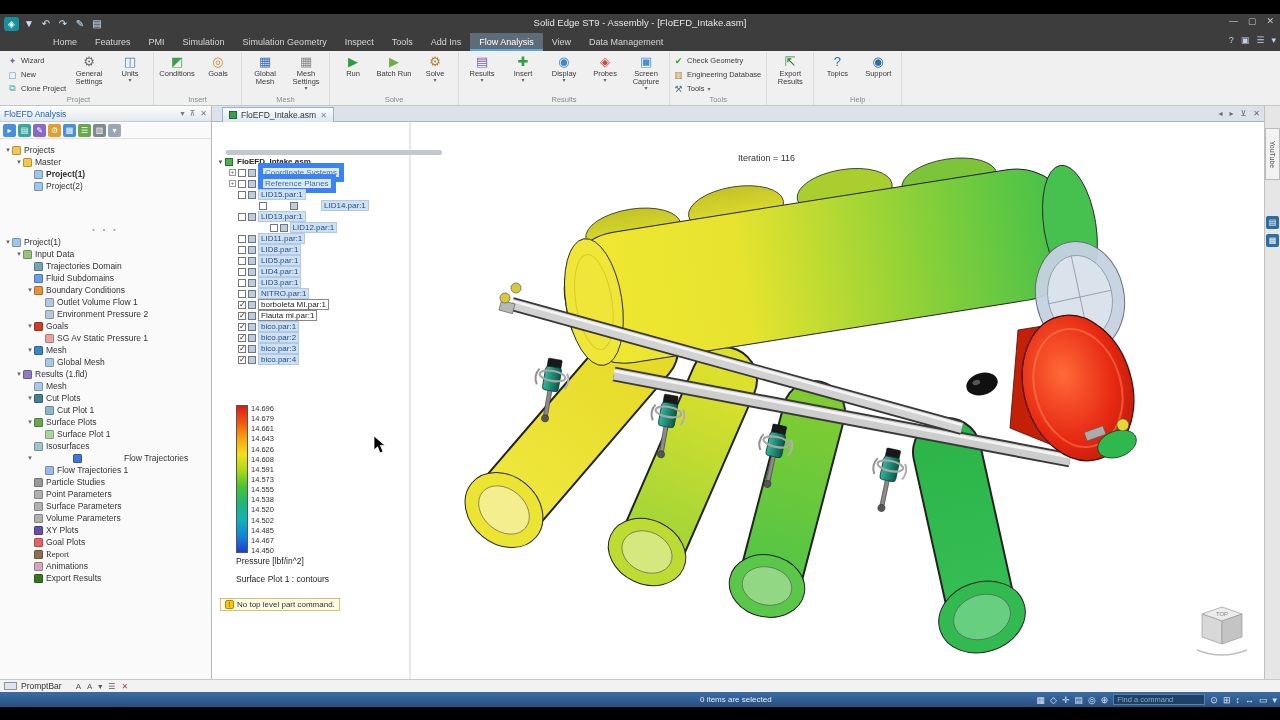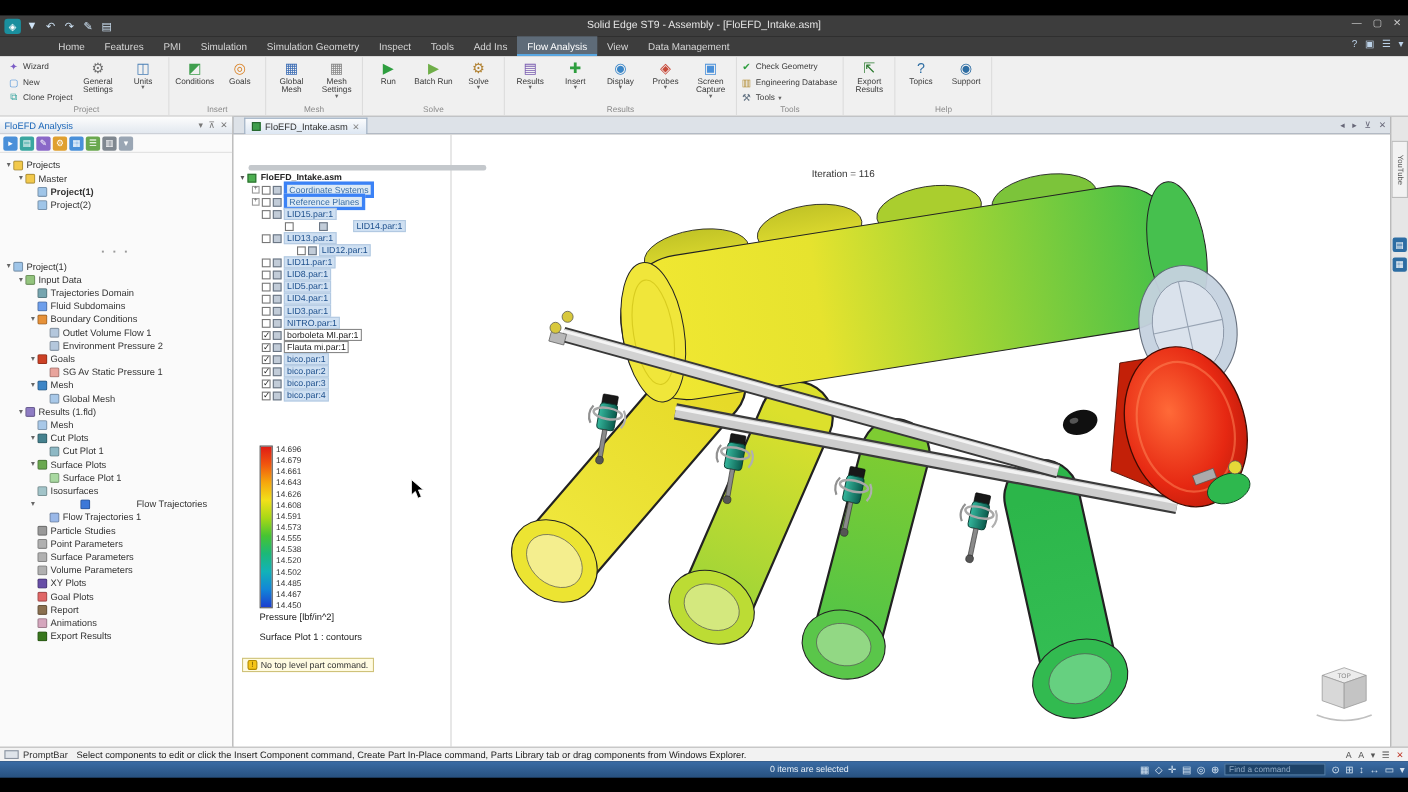--- a/index.html
+++ b/index.html
@@ -55,21 +55,21 @@
   .vtree{position:absolute;left:4px;top:34px;}
   .vrow{height:11px;display:flex;align-items:center;font-size:8px;color:#333;white-space:nowrap;cursor:default;}
   .vrow .varr{width:9px;font-size:7px;color:#555;text-align:center;flex:none;}
   .vrow .plus{width:7px;height:7px;border:1px solid #999;font-size:6px;line-height:5px;text-align:center;color:#555;margin-right:2px;background:#fff;flex:none;}
   .vrow .cb{width:8px;height:8px;border:1px solid #777;background:#fff;margin-right:2px;position:relative;flex:none;}
   .vrow .cb.on::after{content:"✓";position:absolute;left:0px;top:-2px;font-size:8px;color:#1a1a1a;}
   .vrow .picon{width:8px;height:8px;border:1px solid #6b7684;background:#c2ccd8;margin-right:2px;flex:none;}
   .vrow.root .picon{background:#4caf50;border-color:#2d6e31;}
   .vrow .vlab{padding:0 2px;}
   .vlab.hl{background:#cfe0f2;color:#1d4f8c;border:1px solid #b2c9e2;}
-  .vlab.sys{background:#ddeaf5;color:#3a6ea5;border:3px solid #3b82f6;}
+  .vlab.sys{background:#ddeaf5;color:#3a6ea5;border:5px solid #3b82f6;}
   .vlab.box{background:#fff;border:1px solid #888;color:#222;}
   .vlab.rootlab{font-weight:bold;color:#222;}
   
   .legend{position:absolute;left:24px;top:283px;display:flex;}
   .lbar{width:12px;height:148px;border:1px solid #555;}
   .lvals{display:flex;flex-direction:column;justify-content:space-between;margin-left:3px;height:150px;}
   .lvals span{font-size:7.5px;color:#333;line-height:8px;}
   .ltitle{position:absolute;left:24px;top:434px;font-size:8.5px;color:#222;}
   .lsub{position:absolute;left:24px;top:452px;font-size:8.5px;color:#222;}
   .warnbox{position:absolute;left:8px;top:476px;background:#fffbe2;border:1px solid #cfc27a;display:flex;align-items:center;gap:3px;font-size:8px;color:#333;padding:1px 4px;}
@@ -457,21 +457,21 @@
         <div class="trow" style="padding-left: 24px;">
           <span class="arr"></span>
           <span class="ticon" style="background: rgb(103, 78, 167);"></span>
           <span class="tlab">XY Plots</span>
         </div>
         <div class="trow" style="padding-left: 24px;">
           <span class="arr"></span>
           <span class="ticon" style="background: rgb(224, 102, 102);"></span>
           <span class="tlab">Goal Plots</span>
         </div>
-        <div class="trow" style="padding-left: 24px;">
+        <div class="trow" style="padding-left: 24px; font-family: Liberation Serif, serif;">
           <span class="arr"></span>
           <span class="ticon" style="background: rgb(138, 112, 80);"></span>
           <span class="tlab">Report</span>
         </div>
         <div class="trow" style="padding-left: 24px; align-items: center;">
           <span class="arr"></span>
           <span class="ticon" style="background: rgb(213, 166, 189);"></span>
           <span class="tlab">Animations</span>
         </div>
         <div class="trow" style="padding-left: 24px;">
@@ -791,21 +791,20 @@
     <div class="ytab">
         <span>YouTube</span>
       </div>
     <div class="rs-icon" style="top:110px">▤</div>
     <div class="rs-icon" style="top:128px">▦</div>
   </div>
 
   <div class="promptbar">
     <span class="pb-kbd"></span>
     <span class="pb-label">PromptBar</span>
-    <span class="pb-text">Select components to edit or click the Insert Component command, Create Part In-Place command, Parts Library tab or drag components from Windows Explorer.</span>
     <span class="pb-icons">
         <span>A</span>
         <span>A</span>
         <span>▾</span>
         <span>☰</span>
         <span class="red">✕</span>
       </span>
   </div>
 
   <div class="statusbar">

